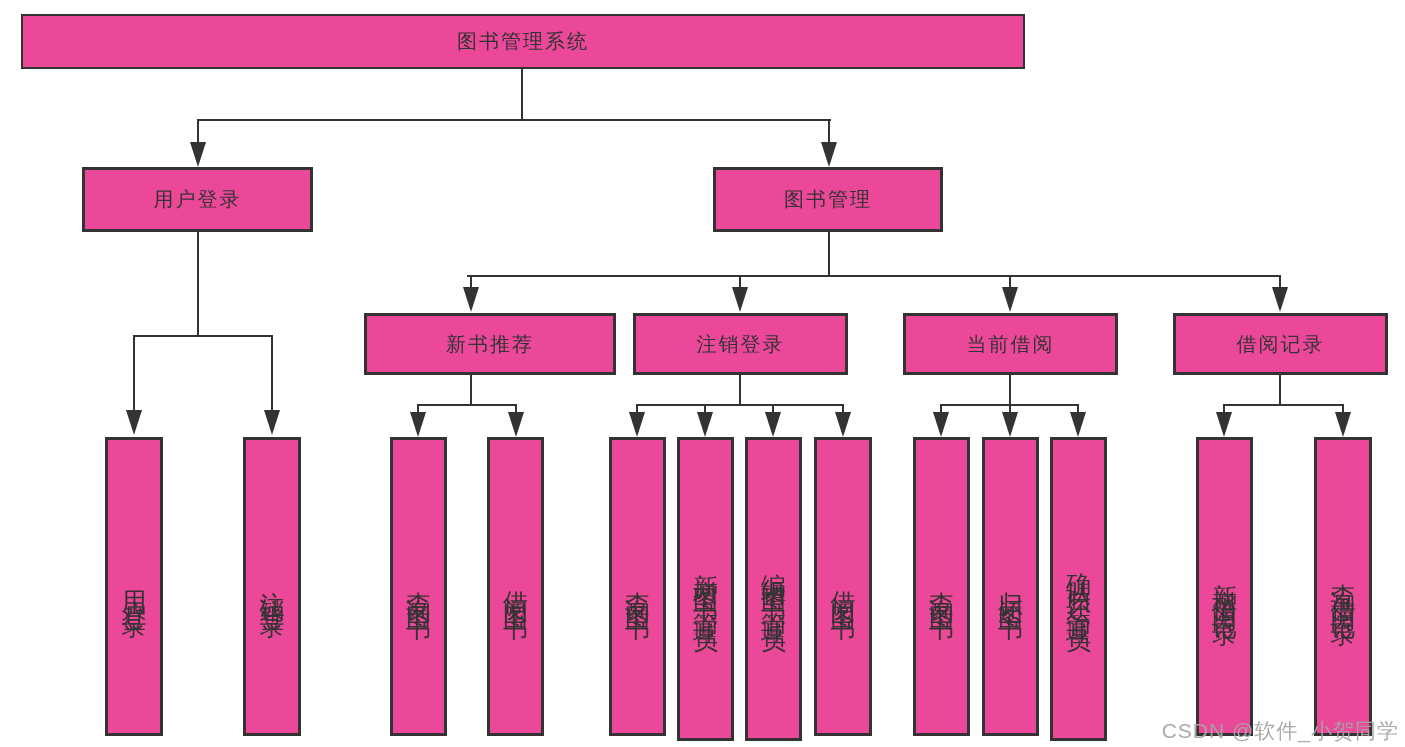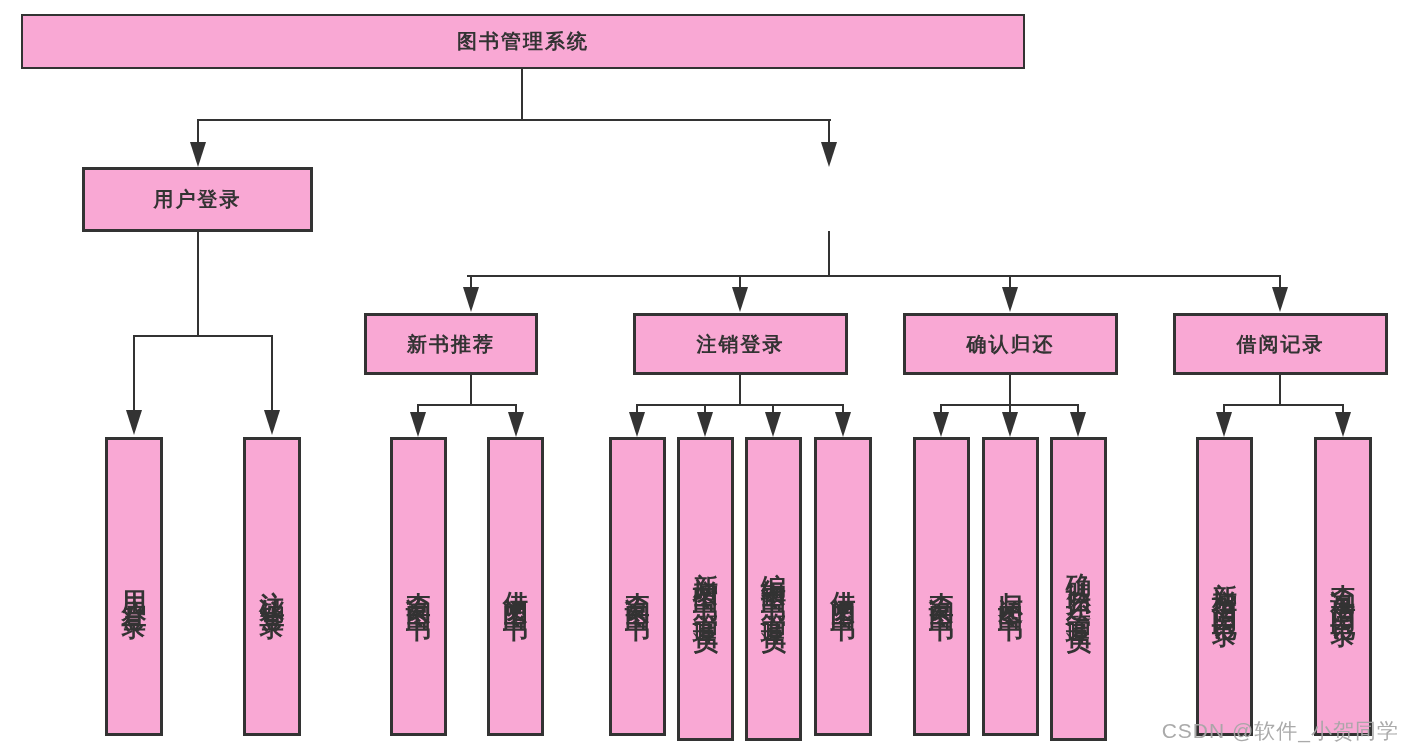--- a/index.html
+++ b/index.html
@@ -8,27 +8,26 @@
     width:1405px;height:747px;
     background:#ffffff;
     font-family:"Liberation Sans", sans-serif;
     color:#333333;
     overflow:hidden;
   }
   
   .box{
     position:absolute;
     box-sizing:border-box;
-    background:#f9a8d4;
+    background:#ec4899;
     border:3px solid #333333;
     display:flex;
     align-items:center;
     justify-content:center;
     text-align:center;
-    font-weight:bold;
   }
   .box .lbl{color:#333333;}
   .root{border-width:2px;}
   .hnode .lbl{font-size:20px;letter-spacing:2px;white-space:nowrap;}
   .leaf .lbl{
     writing-mode:vertical-rl;
     text-orientation:mixed;
     font-size:25px;
     letter-spacing:8px;
     line-height:1;
@@ -119,31 +118,34 @@
   <div class="arr" style="left:1335px;top:412px"></div>
 
   <div class="box root hnode" style="left:21px;top:14px;width:1004px;height:55px">
     <span class="lbl">图书管理系统</span>
   </div>
 
   <div class="box hnode" style="left:82px;top:167px;width:231px;height:65px">
     <span class="lbl">用户登录</span>
   </div>
 
+  <div class="box hnode" style="left:713px;top:167px;width:230px;height:65px">
+    <span class="lbl">图书管理</span>
+  </div>
 
-  <div class="box hnode" style="left:364px;top:313px;width:174px;height:62px">
+  <div class="box hnode" style="left:364px;top:313px;width:252px;height:62px">
     <span class="lbl">新书推荐</span>
   </div>
 
   <div class="box hnode" style="left:633px;top:313px;width:215px;height:62px">
     <span class="lbl">注销登录</span>
   </div>
 
   <div class="box hnode" style="left:903px;top:313px;width:215px;height:62px">
-    <span class="lbl">确认归还</span>
+    <span class="lbl">当前借阅</span>
   </div>
 
   <div class="box hnode" style="left:1173px;top:313px;width:215px;height:62px">
     <span class="lbl">借阅记录</span>
   </div>
 
   <div class="box leaf" style="left:105px;top:437px;width:58px;height:299px">
     <span class="lbl">用户登录</span>
   </div>
   <div class="box leaf" style="left:243px;top:437px;width:58px;height:299px">

